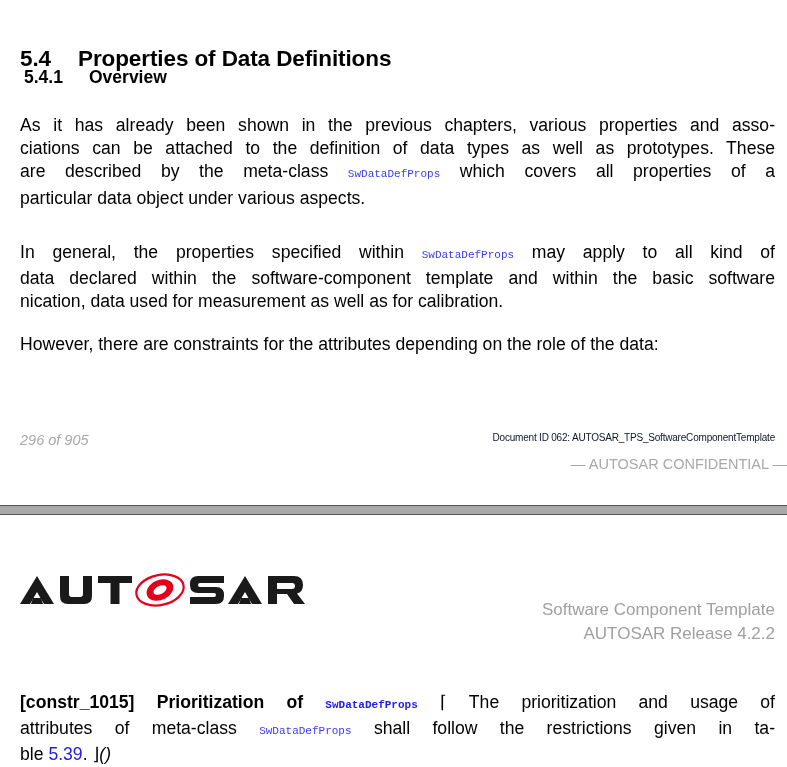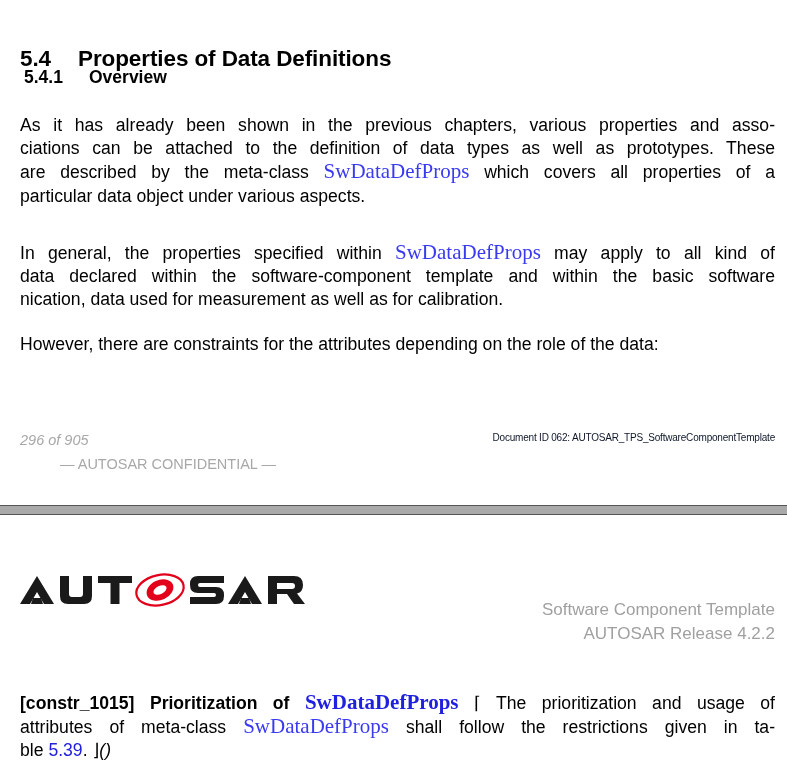--- a/index.html
+++ b/index.html
@@ -6,26 +6,26 @@
     body { width: 787px; height: 767px; position: relative; overflow: hidden;
            font-family: "Liberation Sans", sans-serif; color: #000; }
     .abs { position: absolute; }
     .h1 { left: 20px; top: 10px; font-size: 22.5px; font-weight: bold; letter-spacing: -0.1px; margin-top: 36px; }
     .h1 .num { display: inline-block; width: 58px; }
     .h2 { left: 24px; top: 67px; font-size: 17.5px; font-weight: bold; }
     .h2 .num { display: inline-block; width: 65px; }
     .para { left: 20px; width: 755px; font-size: 17.6px; line-height: 23.2px; text-align: justify; }
     .para .ln { display: block; text-align: justify; text-align-last: justify; white-space: nowrap; }
     .para .ln.last { text-align-last: left; }
-    .code { font-family: Liberation Serif, serif; color: #3a3af0; font-size: 21px; }
+    .code { font-family: Liberation Mono, monospace; color: #3a3af0; font-size: 11px; }
     .code.bold { font-weight: bold; color: #2020e0; }
     .link { color: #2020e0; }
     .footer-left { left: 20px; top: 432px; font-size: 14.5px; color: #a8a8a8; font-style: italic; }
     .footer-right { right: 12px; top: 432px; font-size: 10px; color: #0f172a; text-align: right; letter-spacing: -0.2px; }
-    .footer-center { left: 0; width: 787px; top: 456px; font-size: 14.5px; color: #a8a8a8; text-align: left; padding-left: 60px; box-sizing: border-box; }
+    .footer-center { left: 0; width: 787px; top: 456px; font-size: 14.5px; color: #a8a8a8; text-align: right; padding-left: 60px; box-sizing: border-box; }
     .separator { left: 0; top: 505px; width: 787px; height: 8px; background: #a9a9a9;
                  border-top: 1.5px solid #555; border-bottom: 1.5px solid #555; }
     .logo { left: 20px; top: 570px; width: 286px; height: 40px; }
     .hdr-right { right: 12px; font-size: 17px; color: #a0a0a0; text-align: right; }
     .constr-bold { font-weight: bold; }
     .bracket { font-weight: normal; }
   </style>
 </head>
 <body>
 

